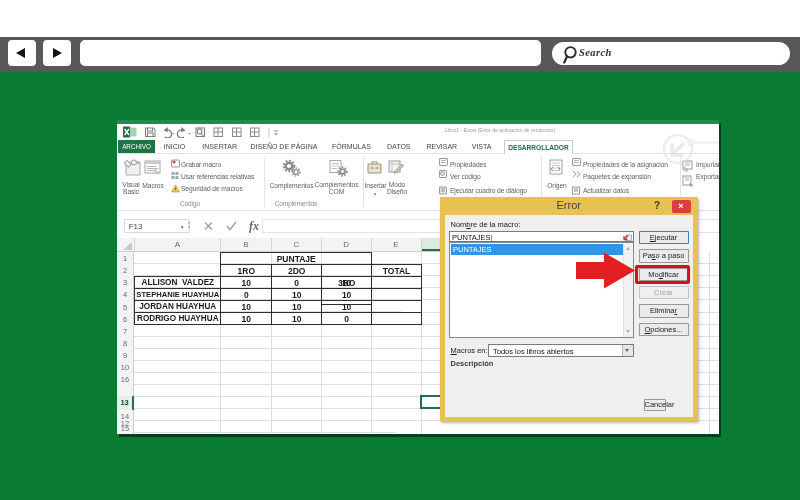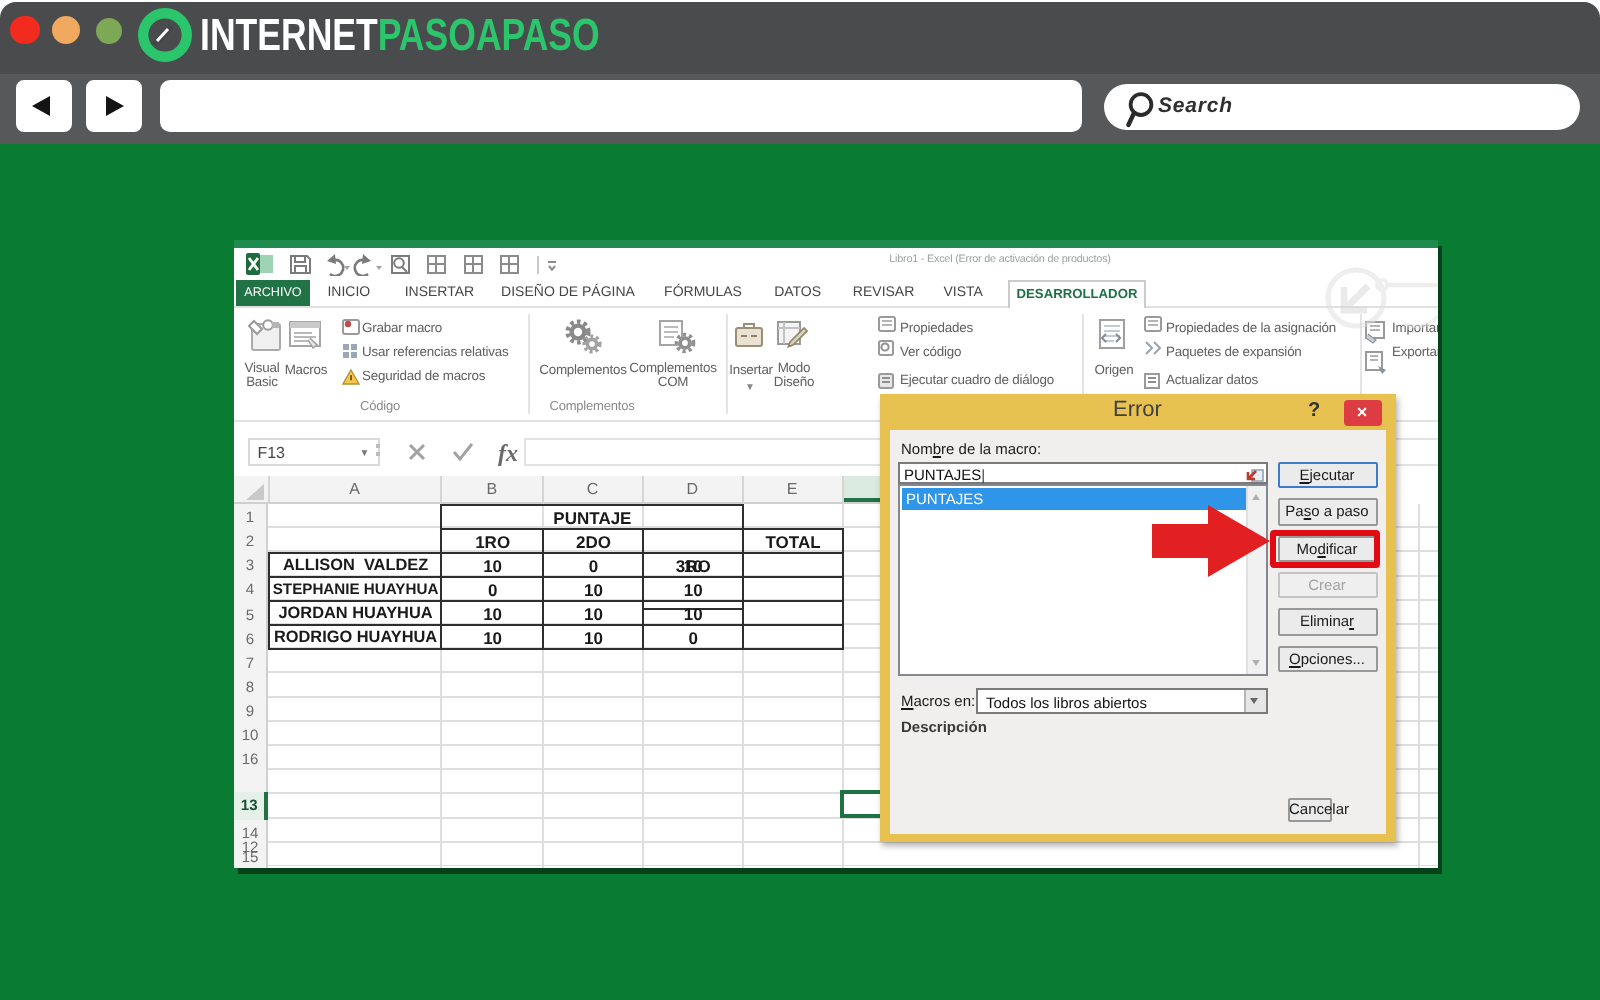--- a/index.html
+++ b/index.html
@@ -77,48 +77,34 @@
     text-align:center; line-height:11.5px; }
   .dlbl { position:absolute; font-size:7.5px; color:#1a1a1a; }
 
   
   #redring { left:635px; top:264.5px; width:55px; height:19px;
     border:3px solid #e30b13; border-radius:2px; z-index:30; }
 </style>
 </head>
 <body>
 <div id="page">
-  <div class="abs" id="topbar">
-    <div class="dot" style="left:5px;top:6.8px;width:14.5px;height:14.5px;background:#f32a1e;"></div>
-    <div class="dot" style="left:25.5px;top:7.3px;width:14px;height:14px;background:#f0a95f;"></div>
-    <div class="dot" style="left:47.8px;top:7.8px;width:13px;height:13px;background:#7da957;"></div>
-    <svg style="position:absolute;left:68px;top:1.5px;" width="29" height="29" viewBox="0 0 29 29">
-      <circle cx="14.5" cy="14.5" r="10.9" fill="none" stroke="#2bc56c" stroke-width="5.2"></circle>
-      <path d="M8 18.5 L16.5 9 L19 11 L10.5 20 Z" fill="#43464a"></path>
-      <path d="M10.5 17.5 L16 11.5" stroke="#ffffff" stroke-width="1.5" fill="none"></path>
-    </svg>
-    <div style="position:absolute;left:99.5px;top:3.5px;font-size:22.5px;font-weight:bold;
-      letter-spacing:0px;white-space:nowrap;transform:scaleX(0.79);transform-origin:left center;">
-      <span style="color:#fff;">INTERNET</span><span style="color:#2bc56c;">PASO</span><span style="color:#2bc56c;">A</span><span style="color:#2bc56c;">PASO</span>
-    </div>
-  </div>
   <div class="abs" id="navrow">
     <div class="navbtn" style="left:7.5px;">
       <div class="tri" style="left:8.5px;top:7.5px;border-top:5.5px solid transparent;border-bottom:5.5px solid transparent;border-right:9.5px solid #141414;"></div>
     </div>
     <div class="navbtn" style="left:42.5px;">
       <div class="tri" style="left:10px;top:7.5px;border-top:5.5px solid transparent;border-bottom:5.5px solid transparent;border-left:9.5px solid #141414;"></div>
     </div>
     <div id="addr"></div>
     <div id="searchbox">
       <svg style="position:absolute;left:9px;top:3px;" width="20" height="22" viewBox="0 0 20 22">
         <circle cx="9.5" cy="7.3" r="5.2" fill="none" stroke="#2b2b2b" stroke-width="1.9"></circle>
         <path d="M6 11.5 L3.2 17.5" stroke="#2b2b2b" stroke-width="2.2" fill="none" stroke-linecap="round"></path>
       </svg>
-      <div style="position:absolute;left:27px;top:5px;font-family:Liberation Sans, sans-serif;
+      <div style="position:absolute;left:27px;top:5px;font-family:Liberation Serif, serif;
         font-style:italic;font-weight:bold;font-size:10.5px;color:#303030;letter-spacing:0.4px;">Search</div>
     </div>
   </div>
   <div class="abs" id="body-green"></div>
 
   <div class="abs" id="excel">
     <div class="abs" id="xl-topstrip"></div>
     <div class="abs" id="xl-titlebar">
       <svg style="position:absolute;left:5px;top:2px;" width="280" height="12" viewBox="0 0 280 12">
 

